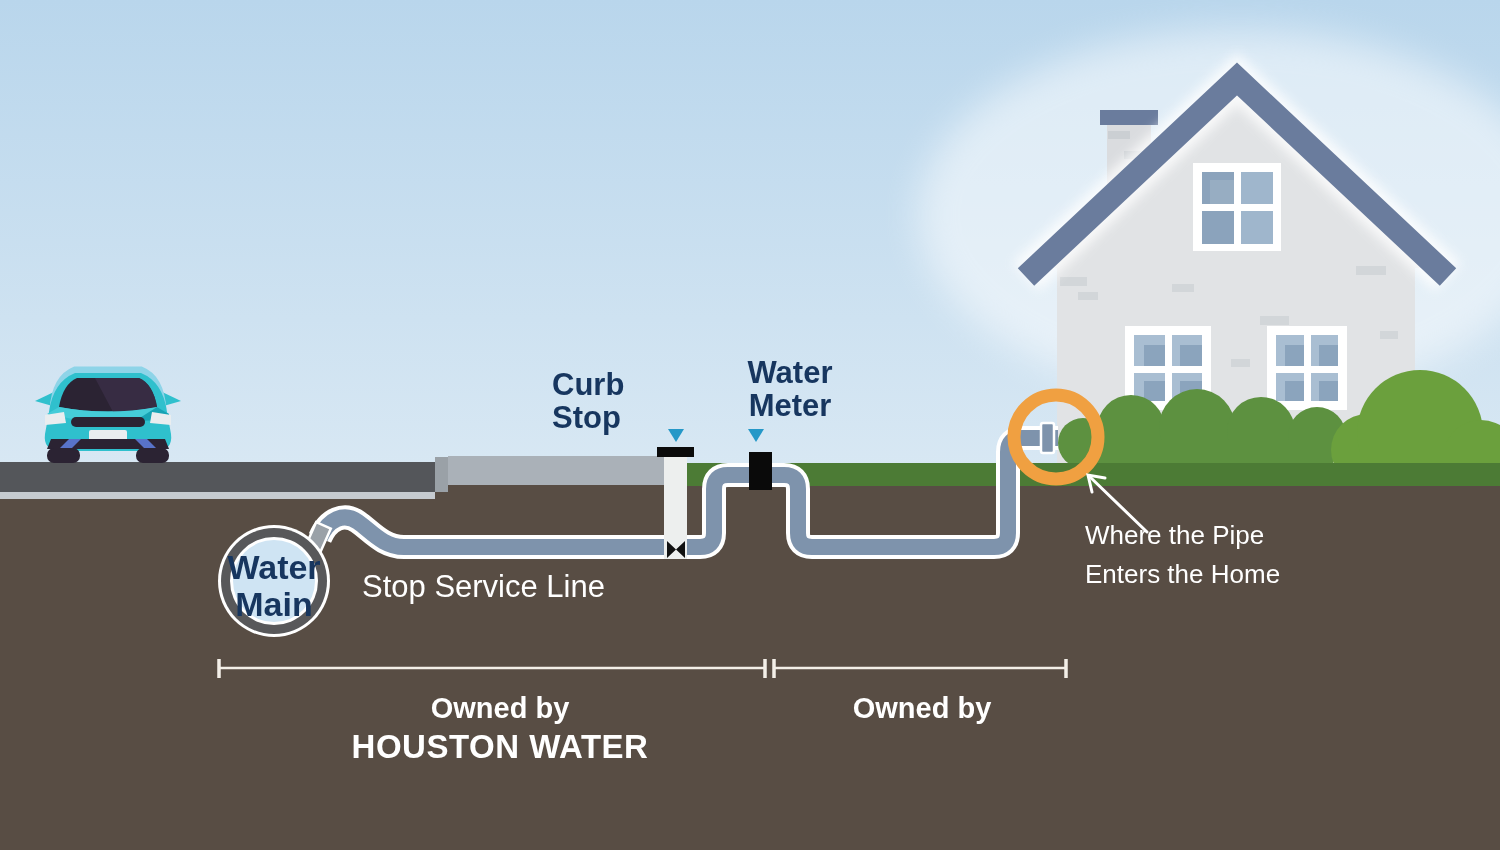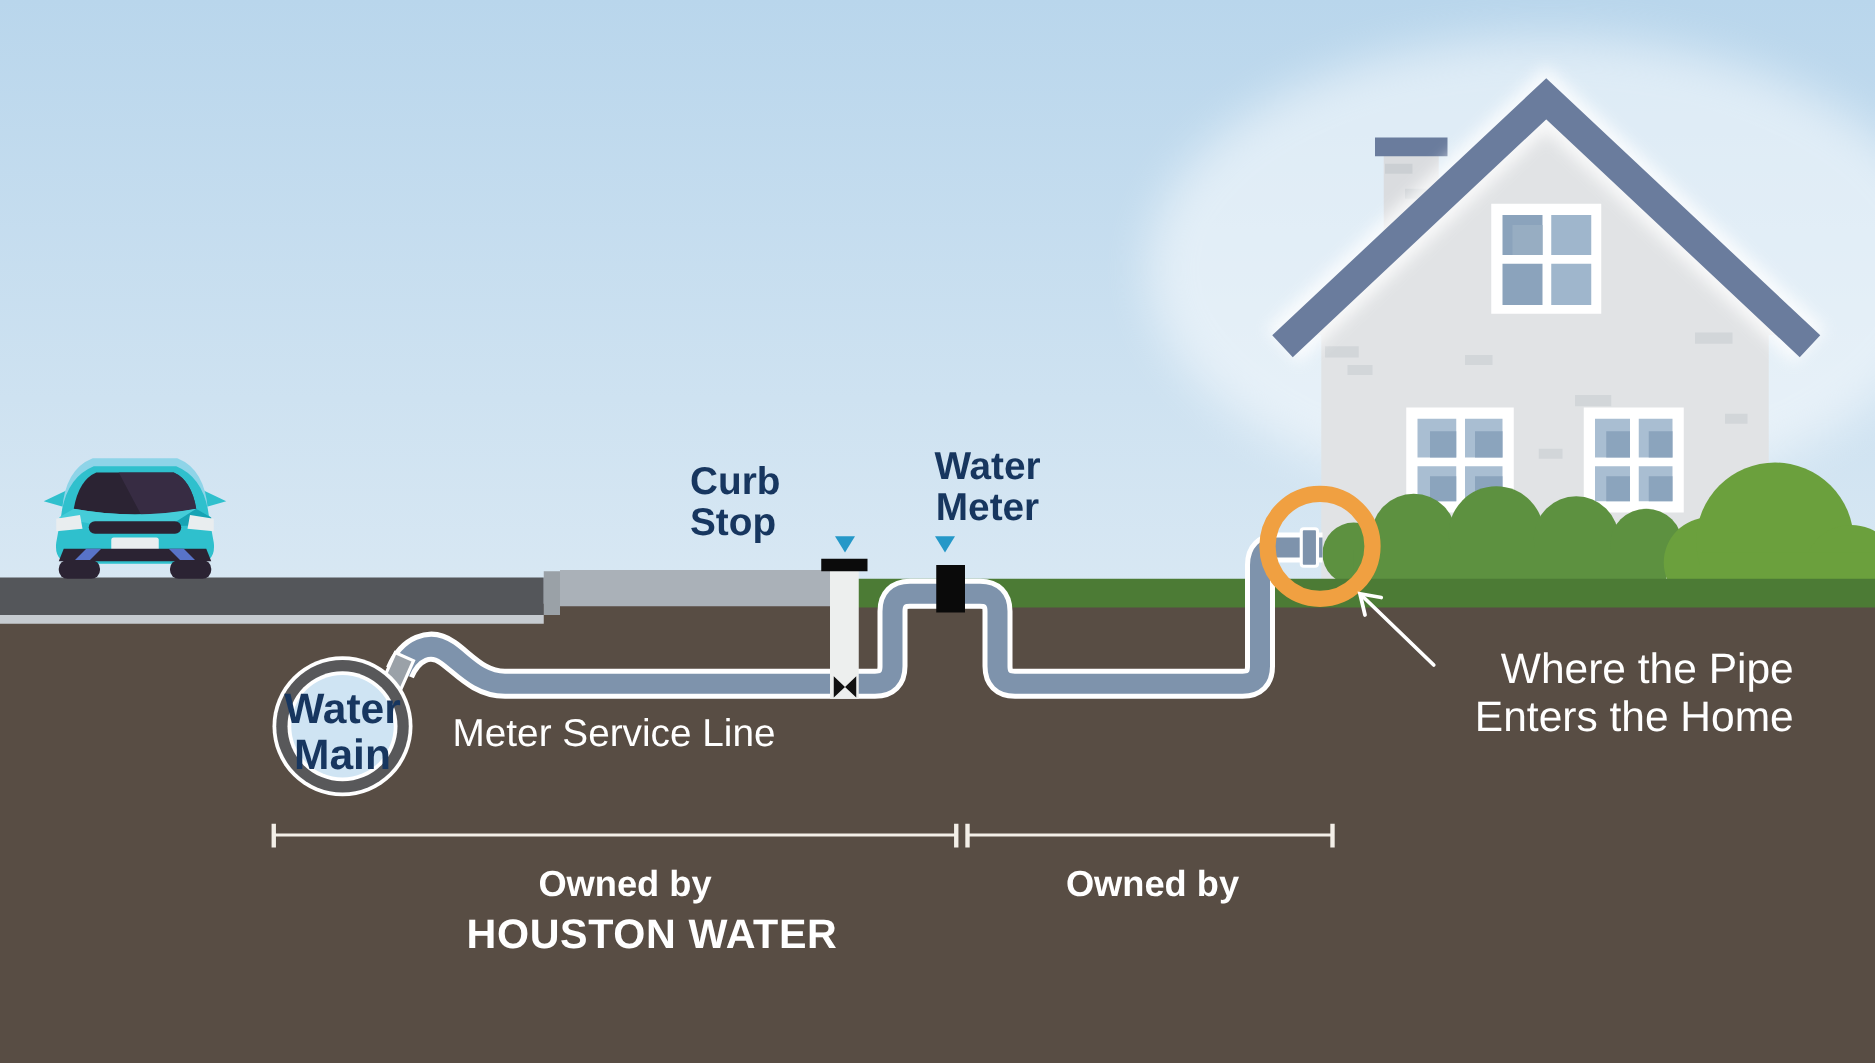--- a/index.html
+++ b/index.html
@@ -8,26 +8,26 @@
     font-family:"Liberation Sans","DejaVu Sans",sans-serif;
   }
   .stage svg.scene{position:absolute;left:0;top:0;}
   .lbl{position:absolute;white-space:pre-line;}
   .lbl-navy{color:#17365f;font-weight:600;}
   .lbl-white{color:#ffffff;font-weight:400;}
   .lbl-water-main{left:194px;top:549px;width:160px;text-align:center;font-size:34px;line-height:37px;font-weight:600;color:#17365f;}
   .lbl-service{left:362px;top:571px;font-size:31px;line-height:32px;}
   .lbl-curb{left:552px;top:356px;width:200px;text-align:left;font-size:31px;line-height:33px;margin-top:12px;}
   .lbl-meter{left:690px;top:356px;width:200px;text-align:center;font-size:31px;line-height:33px;}
-  .lbl-where{left:1085px;top:516px;width:350px;text-align:right;font-size:34px;line-height:39px;}
+  .lbl-where{left:1085px;top:516px;width:350px;text-align:left;font-size:26px;line-height:39px;}
   .own{position:absolute;width:340px;text-align:center;color:#fff;}
   .own-left{left:330px;top:691px;}
   .own-right{left:752px;top:691px;}
   .own .prefix{font-size:29px;line-height:34px;font-weight:700;display:block;}
-  .own .owner{font-size:33px;line-height:40px;font-weight:700;display:block;margin-top:2px;letter-spacing:.5px;text-align:right;}
+  .own .owner{font-size:33px;line-height:40px;font-weight:700;display:block;margin-top:2px;letter-spacing:.5px;}
 </style>
 </head>
 <body>
 
 <div class="stage">
 
 <svg class="scene" width="1500" height="850" viewBox="0 0 1500 850">
   <defs>
     <linearGradient id="sky" x1="0" y1="0" x2="0" y2="1">
       <stop offset="0" stop-color="#b9d6ec"></stop>
@@ -194,21 +194,21 @@
   </g>
   <g stroke="#f3efe8">
     <line x1="774" y1="668" x2="1066" y2="668" stroke-width="2.5"></line>
     <line x1="774" y1="659" x2="774" y2="678" stroke-width="3.5"></line>
     <line x1="1066" y1="659" x2="1066" y2="678" stroke-width="3.5"></line>
   </g>
 </svg>
 
 <div class="lbl lbl-water-main">Water
 Main</div>
-<div class="lbl lbl-white lbl-service">Meter Service Line</div>
+<div class="lbl lbl-white lbl-service">Stop Service Line</div>
 <div class="lbl lbl-navy lbl-curb">Curb
 Stop</div>
 <div class="lbl lbl-navy lbl-meter">Water
 Meter</div>
 <div class="lbl lbl-white lbl-where">Where the Pipe
 Enters the Home</div>
 
 <div class="own own-left">
   <span class="prefix">Owned by</span>
   <span class="owner">HOUSTON WATER</span>

